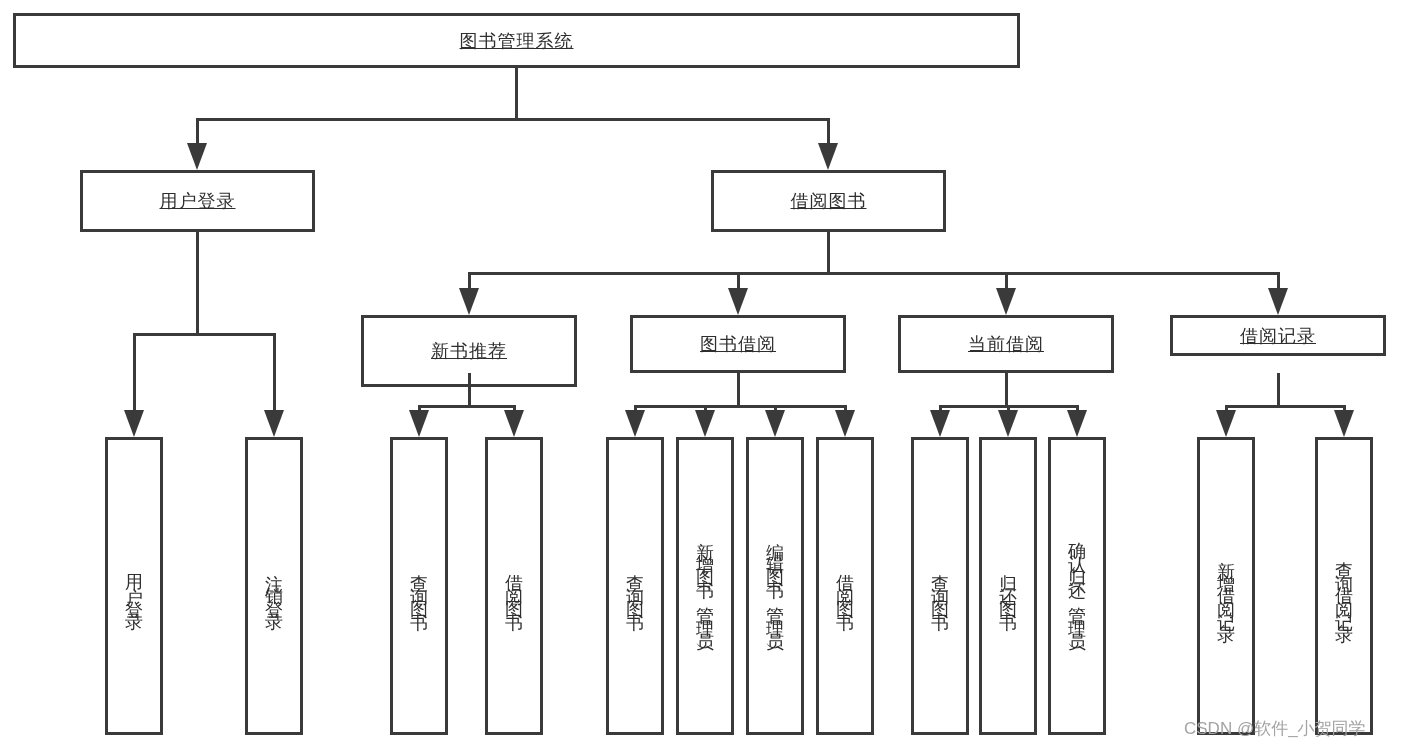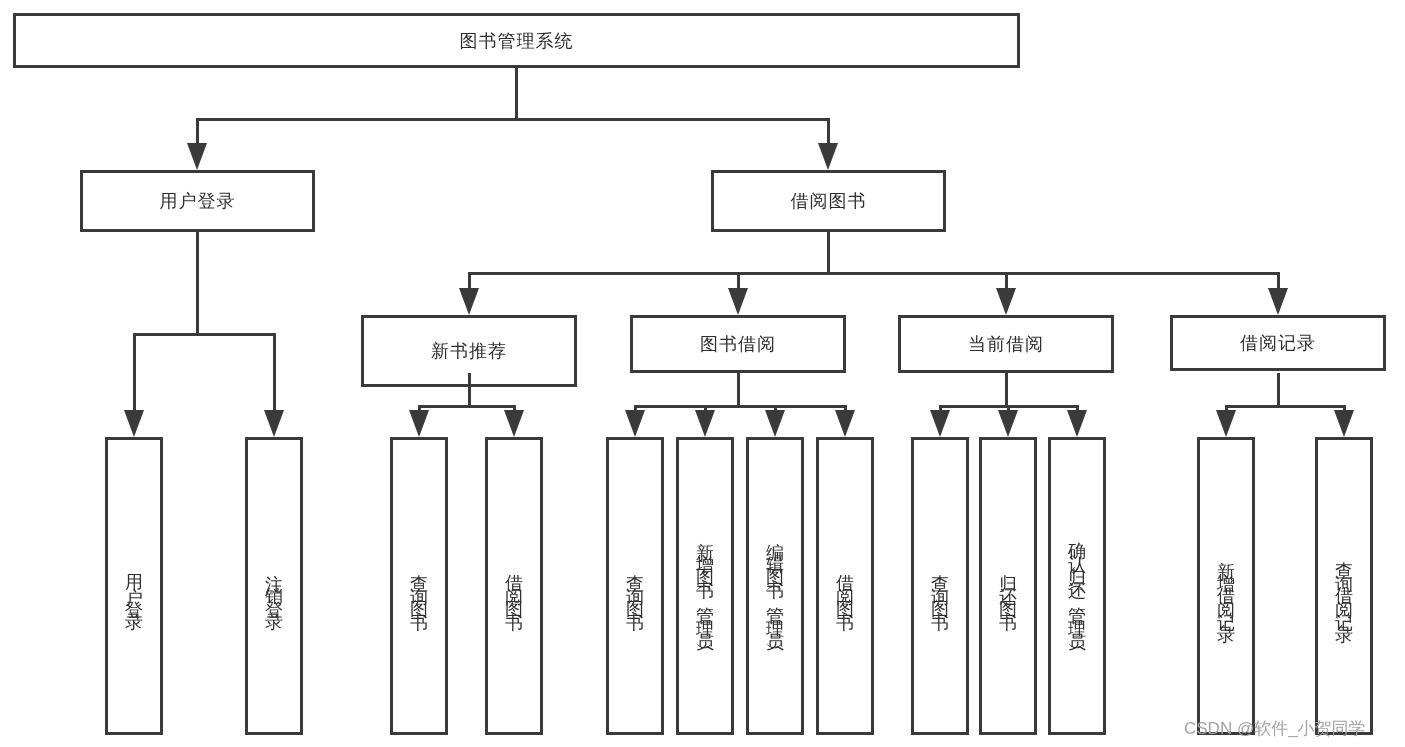--- a/index.html
+++ b/index.html
@@ -8,21 +8,21 @@
     background:#ffffff;
     font-family:"Liberation Sans","DejaVu Sans",sans-serif;
     color:#2e2e2e;
   }
   .canvas{position:absolute;inset:0;}
   .box{
     position:absolute;box-sizing:border-box;background:#ffffff;
     border:3px solid #3a3a3a;display:flex;align-items:center;justify-content:center;
     color:#2e2e2e;
   }
-  .hnode{font-size:18px;letter-spacing:1px;}
+  .hnode{font-size:18px;letter-spacing:1px;text-decoration:underline;}
   .vnode{
     writing-mode:vertical-rl;text-orientation:mixed;
     font-size:18px;letter-spacing:13px;line-height:1;
   }
   .vline{position:absolute;width:3px;background:#3a3a3a;}
   .hline{position:absolute;height:3px;background:#3a3a3a;}
   .arrow{
     position:absolute;width:0;height:0;
     border-left:10px solid transparent;border-right:10px solid transparent;
     border-top:27px solid #3a3a3a;
@@ -38,21 +38,21 @@
 <div class="canvas">
 
   <div class="box hnode" style="left:13px;top:13px;width:1007px;height:55px;">图书管理系统</div>
 
   <div class="box hnode" style="left:80px;top:170px;width:235px;height:62px;">用户登录</div>
   <div class="box hnode" style="left:711px;top:170px;width:235px;height:62px;">借阅图书</div>
 
   <div class="box hnode" style="left:361px;top:315px;width:216px;height:72px;">新书推荐</div>
   <div class="box hnode" style="left:630px;top:315px;width:216px;height:58px;">图书借阅</div>
   <div class="box hnode" style="left:898px;top:315px;width:216px;height:58px;">当前借阅</div>
-  <div class="box hnode" style="left:1170px;top:315px;width:216px;height:56px;">借阅记录</div>
+  <div class="box hnode" style="left:1170px;top:315px;width:216px;height:41px;">借阅记录</div>
 
   <div class="box vnode" style="left:105px;top:437px;width:58px;height:298px;">用户登录</div>
   <div class="box vnode" style="left:245px;top:437px;width:58px;height:298px;">注销登录</div>
 
   <div class="box vnode" style="left:390px;top:437px;width:58px;height:298px;">查询图书</div>
   <div class="box vnode" style="left:485px;top:437px;width:58px;height:298px;">借阅图书</div>
 
   <div class="box vnode" style="left:606px;top:437px;width:58px;height:298px;">查询图书</div>
   <div class="box vnode" style="left:676px;top:437px;width:58px;height:298px;">新增图书（管理员）</div>
   <div class="box vnode" style="left:746px;top:437px;width:58px;height:298px;">编辑图书（管理员）</div>

